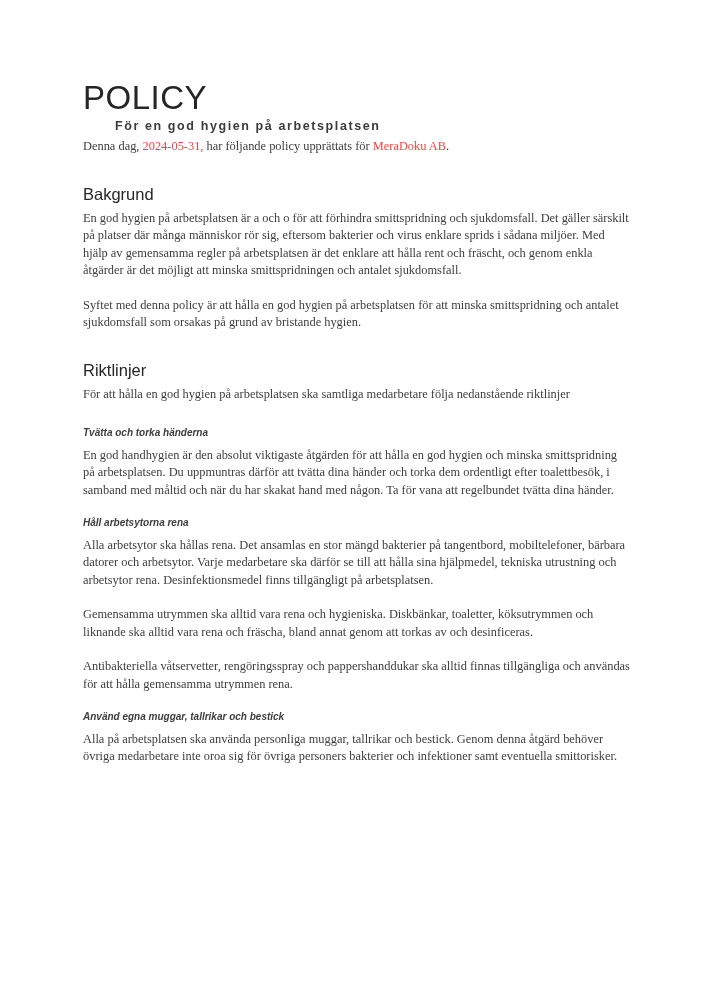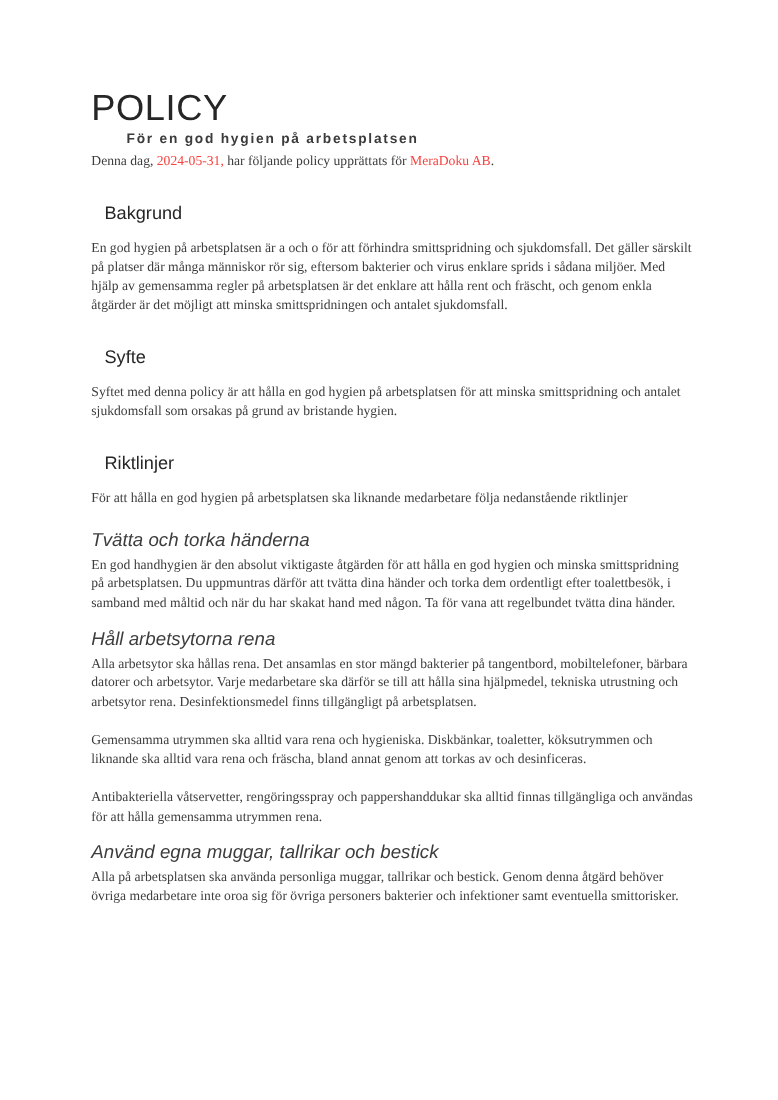--- a/index.html
+++ b/index.html
@@ -40,33 +40,33 @@
   }
   .intro {
     margin-top: 47px;
     font-size: 12.4px;
     line-height: 17.5px;
   }
   .red {
     color: #f8423f;
   }
   h2.section-heading {
-    margin: 12px;
+    margin: 0;
     margin-top: 27px;
     font-size: 16.5px;
     line-height: 22px;
     font-weight: 400;
     color: #262626;
   }
   h3.sub-heading {
     margin: 0;
     margin-top: 15px;
-    font-size: 17px;
+    font-size: 10px;
     line-height: 17.5px;
-    font-weight: 400;
+    font-weight: 700;
     font-style: italic;
     color: #3d3d3d;
   }
   p.body-text {
     margin: 0;
     margin-top: 5px;
     font-size: 12.4px;
     line-height: 17.5px;
     color: #3d3d3d;
     font-family: Liberation Serif, serif;
@@ -100,25 +100,24 @@
   <div class="content">
 
     <div class="doc-title">POLICY</div>
     <div class="doc-subtitle">För en god hygien på arbetsplatsen</div>
 
     <p class="intro body-text"><span>Denna dag, </span><span class="red">2024-05-31,</span><span> har följande policy upprättats för </span><span class="red">MeraDoku AB</span><span>.</span></p>
 
     <h2 class="section-heading">Bakgrund</h2>
     <p class="body-text">En god hygien på arbetsplatsen är a och o för att förhindra smittspridning och sjukdomsfall. Det gäller särskilt på platser där många människor rör sig, eftersom bakterier och virus enklare sprids i sådana miljöer. Med hjälp av gemensamma regler på arbetsplatsen är det enklare att hålla rent och fräscht, och genom enkla åtgärder är det möjligt att minska smittspridningen och antalet sjukdomsfall.</p>
 
-    <h2 class="section-heading">Syfte</h2>
     <p class="body-text">Syftet med denna policy är att hålla en god hygien på arbetsplatsen för att minska smittspridning och antalet sjukdomsfall som orsakas på grund av bristande hygien.</p>
 
     <h2 class="section-heading">Riktlinjer</h2>
-    <p class="body-text">För att hålla en god hygien på arbetsplatsen ska liknande medarbetare följa nedanstående riktlinjer</p>
+    <p class="body-text">För att hålla en god hygien på arbetsplatsen ska samtliga medarbetare följa nedanstående riktlinjer</p>
 
     <div class="spacer-lg"></div>
 
     <h3 class="sub-heading">Tvätta och torka händerna</h3>
     <p class="body-text">En god handhygien är den absolut viktigaste åtgärden för att hålla en god hygien och minska smittspridning på arbetsplatsen. Du uppmuntras därför att tvätta dina händer och torka dem ordentligt efter toalettbesök, i samband med måltid och när du har skakat hand med någon. Ta för vana att regelbundet tvätta dina händer.</p>
 
     <h3 class="sub-heading">Håll arbetsytorna rena</h3>
     <p class="body-text">Alla arbetsytor ska hållas rena. Det ansamlas en stor mängd bakterier på tangentbord, mobiltelefoner, bärbara datorer och arbetsytor. Varje medarbetare ska därför se till att hålla sina hjälpmedel, tekniska utrustning och arbetsytor rena. Desinfektionsmedel finns tillgängligt på arbetsplatsen.</p>
 
     <p class="body-text">Gemensamma utrymmen ska alltid vara rena och hygieniska. Diskbänkar, toaletter, köksutrymmen och liknande ska alltid vara rena och fräscha, bland annat genom att torkas av och desinficeras.</p>

